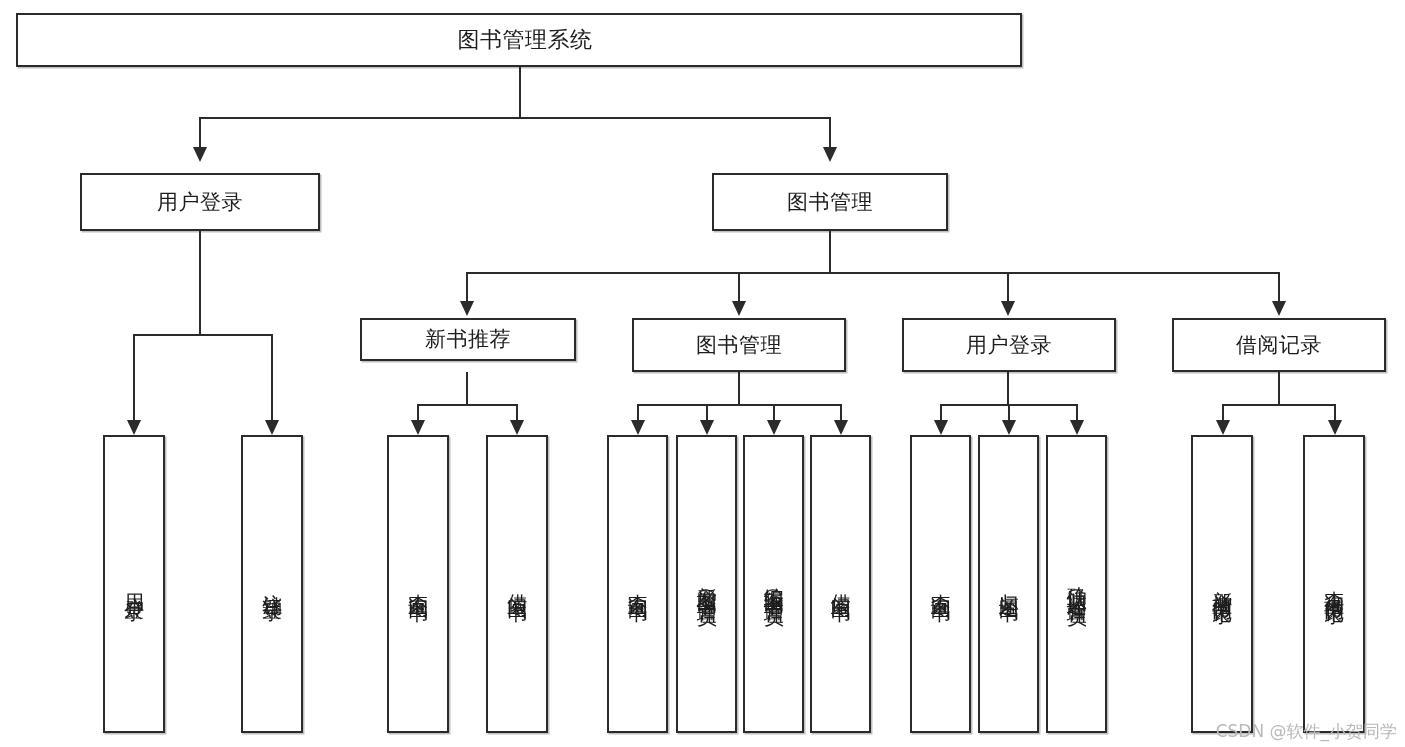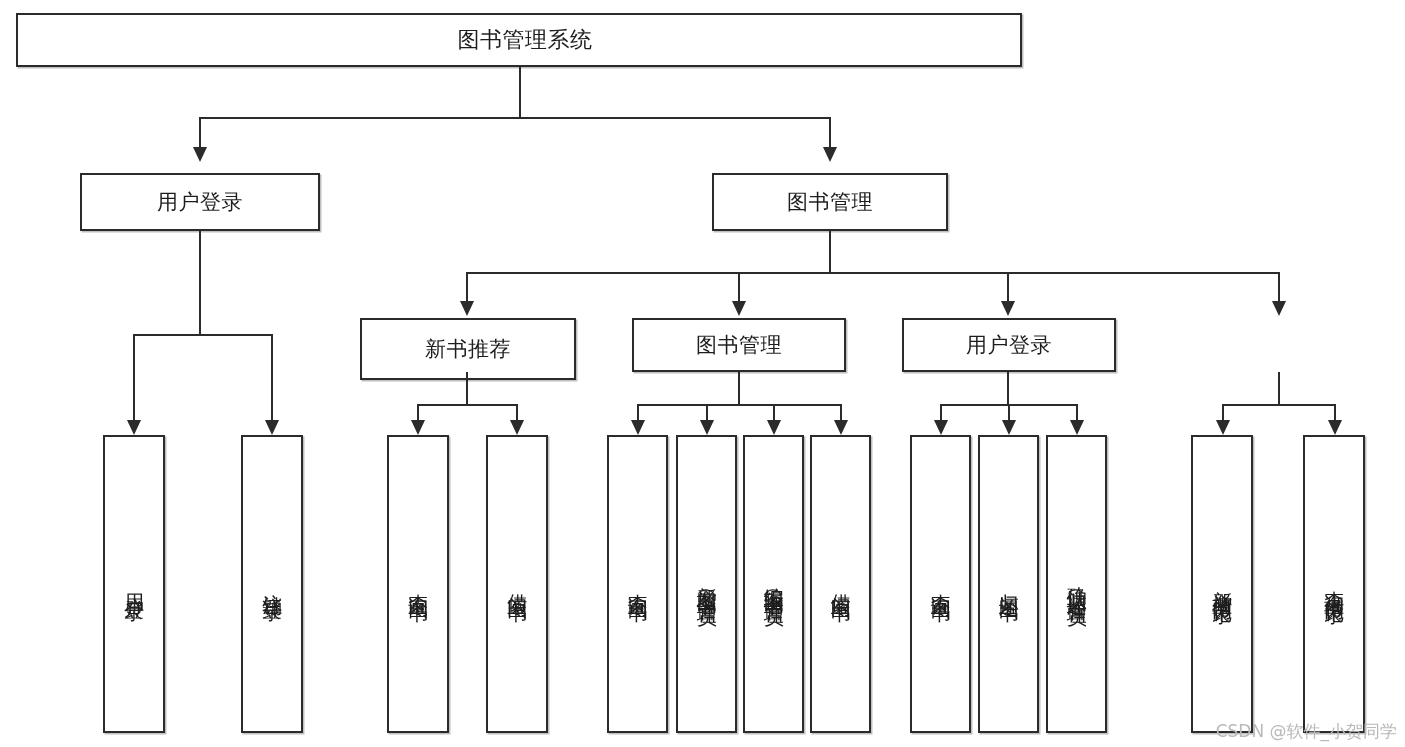--- a/index.html
+++ b/index.html
@@ -106,28 +106,31 @@
   <div class="ln h" style="left:466px;top:272px;width:814px;height:2px;"></div>
   <div class="ln v" style="left:466px;top:272px;width:2px;height:29px;"></div>
   <div class="arrow" style="left:460px;top:301px;"></div>
   <div class="ln v" style="left:738px;top:272px;width:2px;height:29px;"></div>
   <div class="arrow" style="left:732px;top:301px;"></div>
   <div class="ln v" style="left:1007px;top:272px;width:2px;height:29px;"></div>
   <div class="arrow" style="left:1001px;top:301px;"></div>
   <div class="ln v" style="left:1278px;top:272px;width:2px;height:29px;"></div>
   <div class="arrow" style="left:1272px;top:301px;"></div>
 
-  <div class="node h" style="left:360px;top:318px;width:216px;height:62px;">
+  <div class="node h" style="left:360px;top:318px;width:216px;height:43px;">
     <span class="txt">新书推荐</span>
   </div>
   <div class="node h" style="left:632px;top:318px;width:214px;height:54px;">
     <span class="txt">图书管理</span>
   </div>
   <div class="node h" style="left:902px;top:318px;width:214px;height:54px;">
     <span class="txt">用户登录</span>
+  </div>
+  <div class="node h" style="left:1172px;top:318px;width:214px;height:54px;">
+    <span class="txt">借阅记录</span>
   </div>
 
   <div class="ln v" style="left:466px;top:372px;width:2px;height:33px;"></div>
   <div class="ln h" style="left:417px;top:404px;width:100px;height:2px;"></div>
   <div class="ln v" style="left:417px;top:404px;width:2px;height:18px;"></div>
   <div class="arrow" style="left:411px;top:420px;"></div>
   <div class="ln v" style="left:516px;top:404px;width:2px;height:18px;"></div>
   <div class="arrow" style="left:510px;top:420px;"></div>
 
   <div class="ln v" style="left:738px;top:372px;width:2px;height:33px;"></div>

